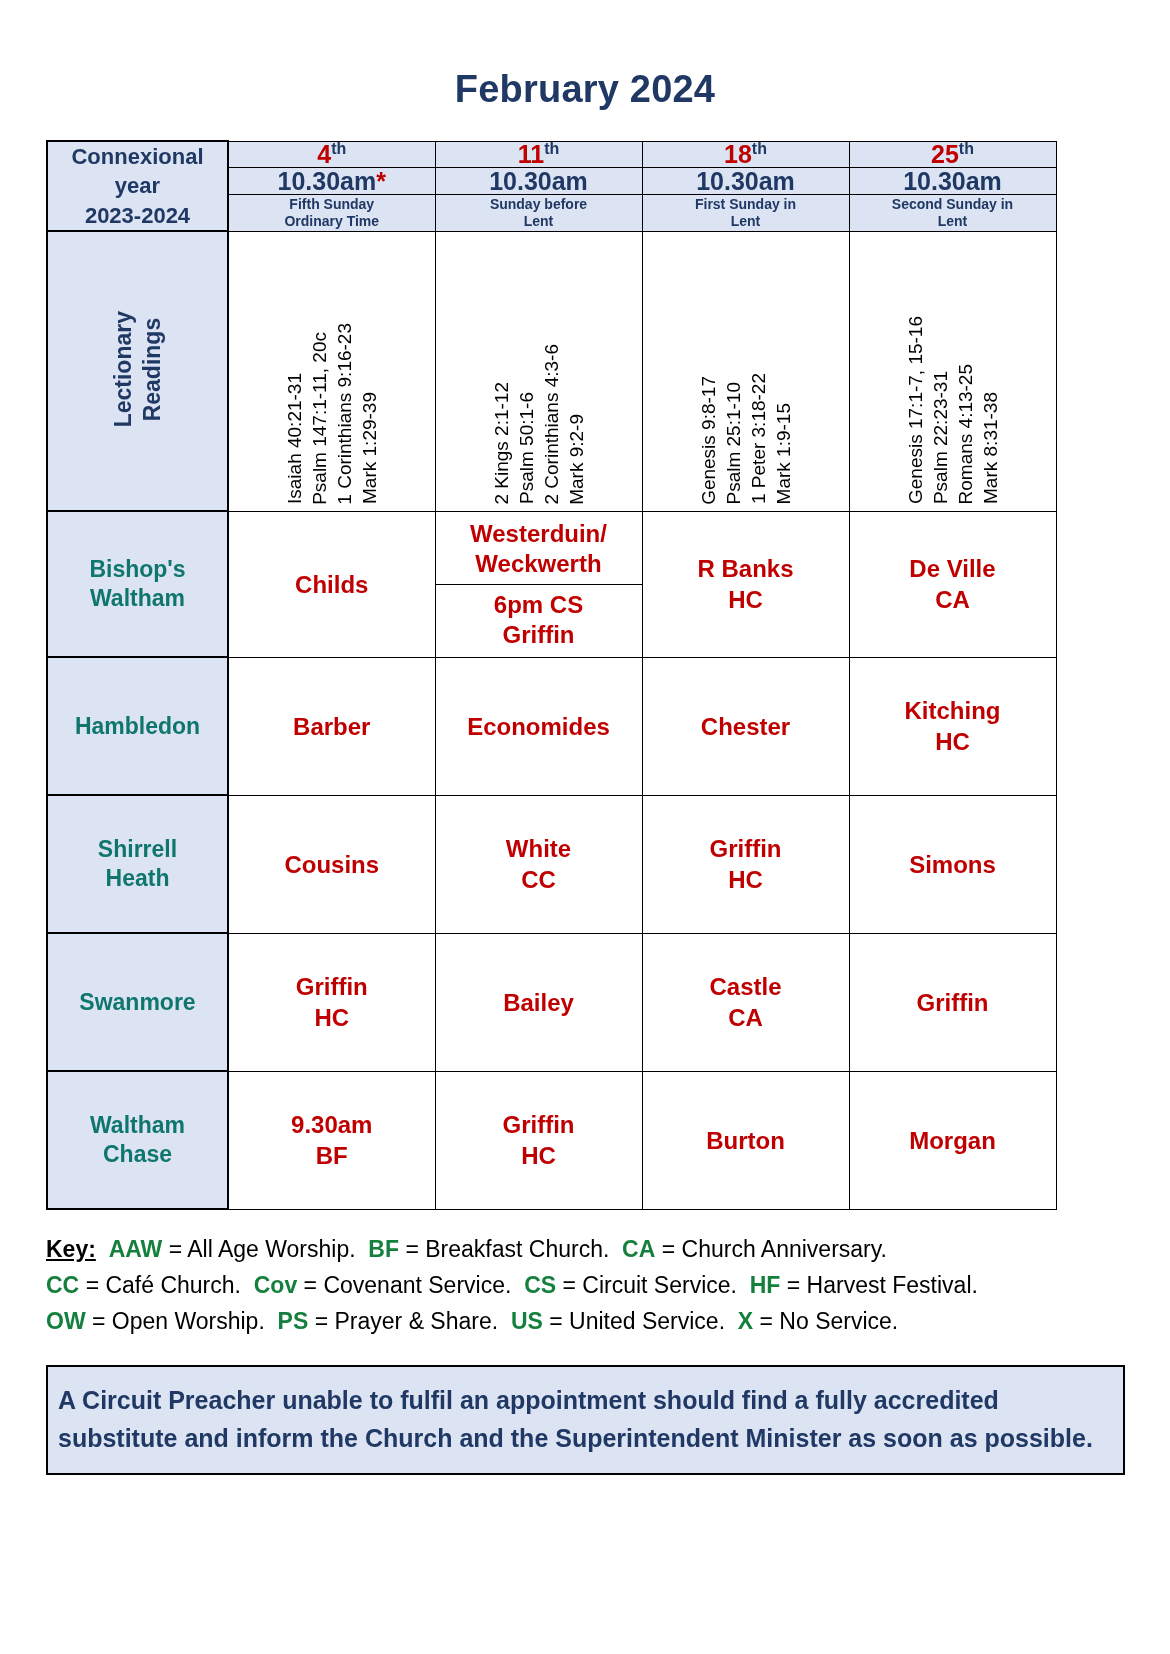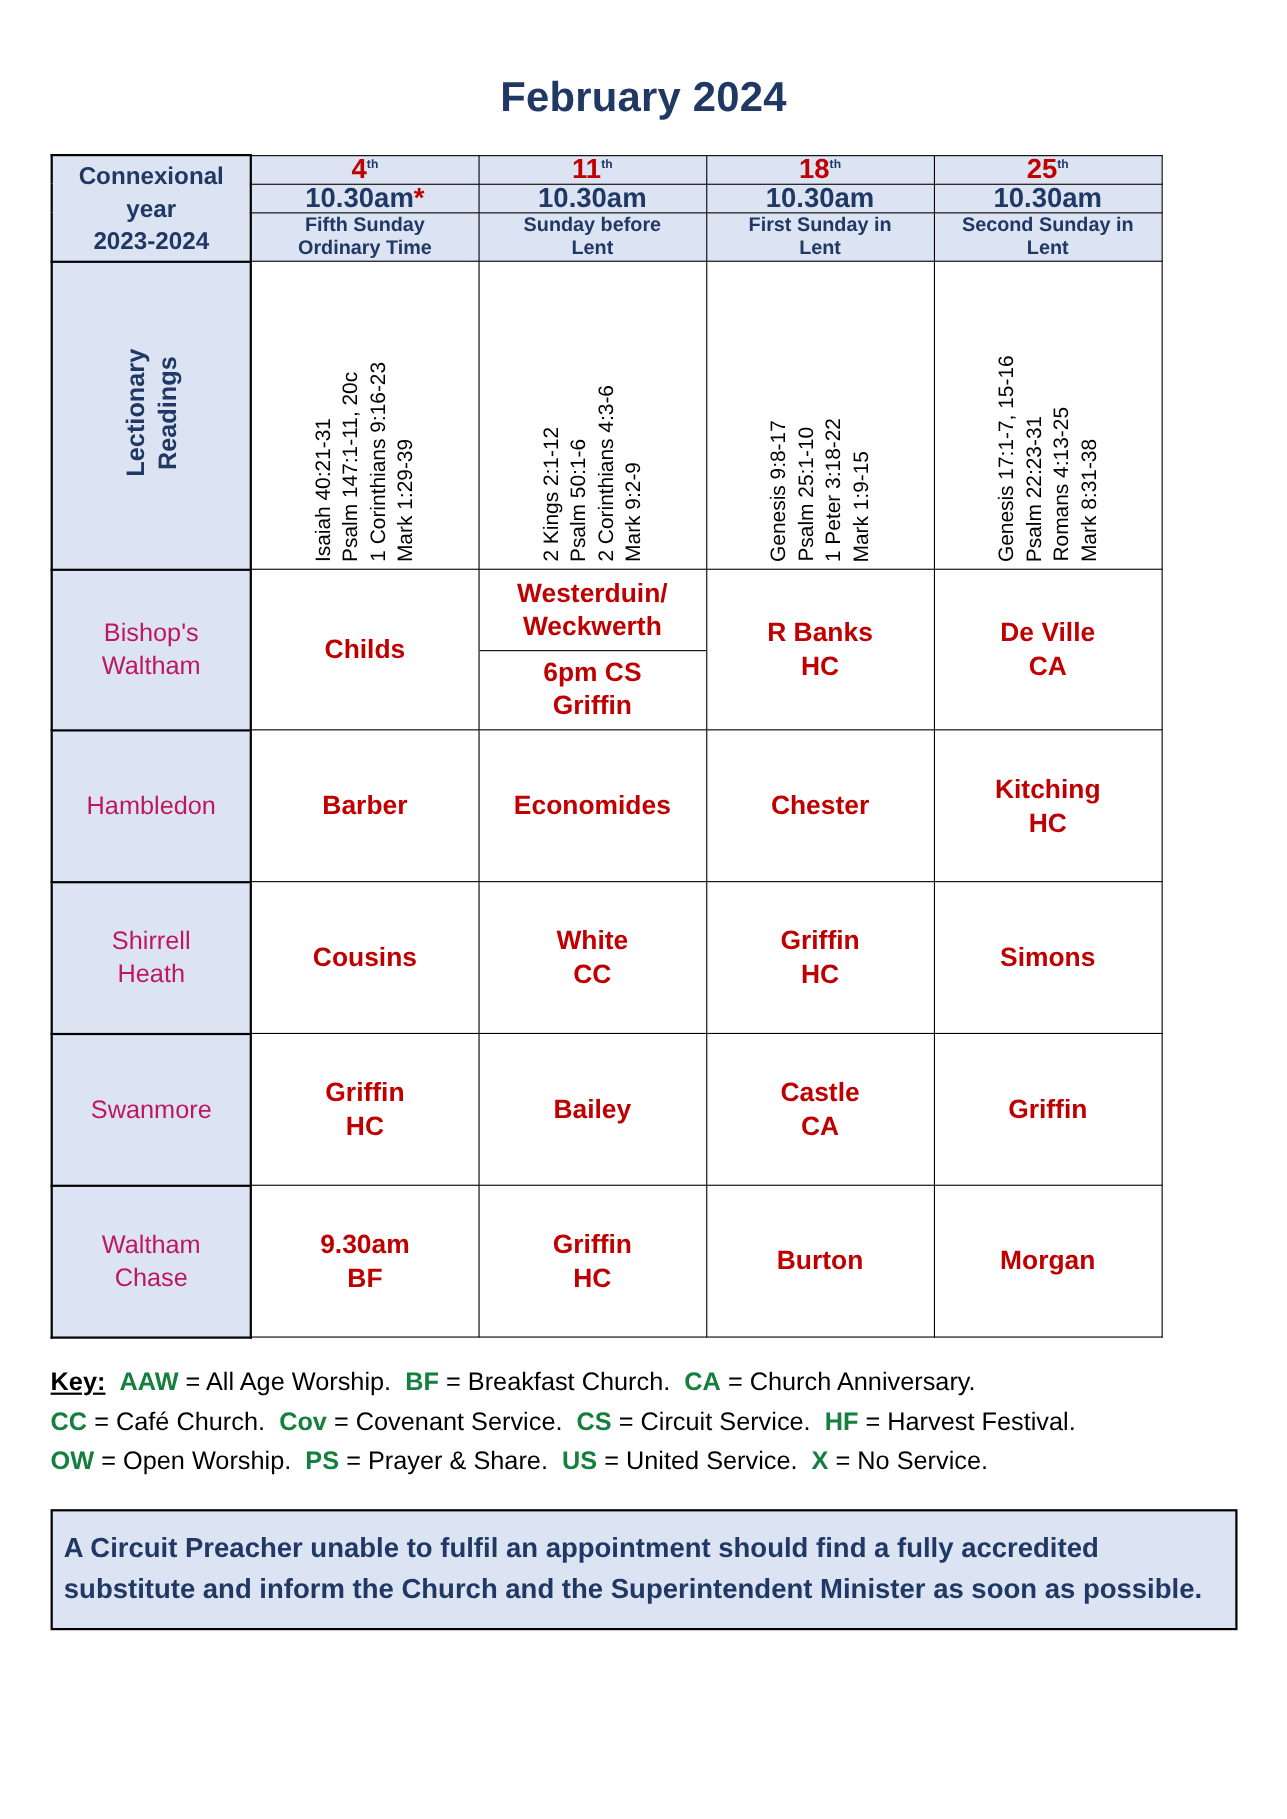--- a/index.html
+++ b/index.html
@@ -61,39 +61,39 @@
     background: #DCE3F2;
   }
   .daynum {
     font-size: 25px;
     font-weight: bold;
     color: #C00000;
     line-height: 1.0;
     padding: 7px 0 6px 0;
   }
   .daynum sup {
-    font-size: 11px;
+    font-size: 16px;
     color: #1F3864;
     font-weight: bold;
     vertical-align: super;
     line-height: 0;
   }
   .daytime {
     font-size: 25px;
     font-weight: bold;
     color: #1F3864;
     line-height: 1.0;
     padding: 8px 0 9px 0;
   }
   .daytime .star {
     color: #C00000;
     font-size: 25px;
   }
   .dayseason {
-    font-size: 18px;
+    font-size: 14px;
     font-weight: bold;
     color: #1F3864;
     line-height: 1.22;
     padding: 6px 4px 7px 4px;
   }
 
   .connex {
     font-size: 22px;
     font-weight: bold;
     color: #1F3864;
@@ -140,22 +140,22 @@
     line-height: 1.0;
     margin: 0 3px;
     white-space: nowrap;
     text-align: left;
   }
 
   
   .church-label {
     background: #DCE3F2;
     font-size: 23px;
-    font-weight: normal;
-    color: #be185d;
+    font-weight: bold;
+    color: #0f766e;
     line-height: 1.28;
     padding: 4px 3px;
   }
   .appt {
     font-size: 24px;
     font-weight: bold;
     color: #C00000;
     line-height: 1.30;
     padding: 4px 3px;
     background: #ffffff;

